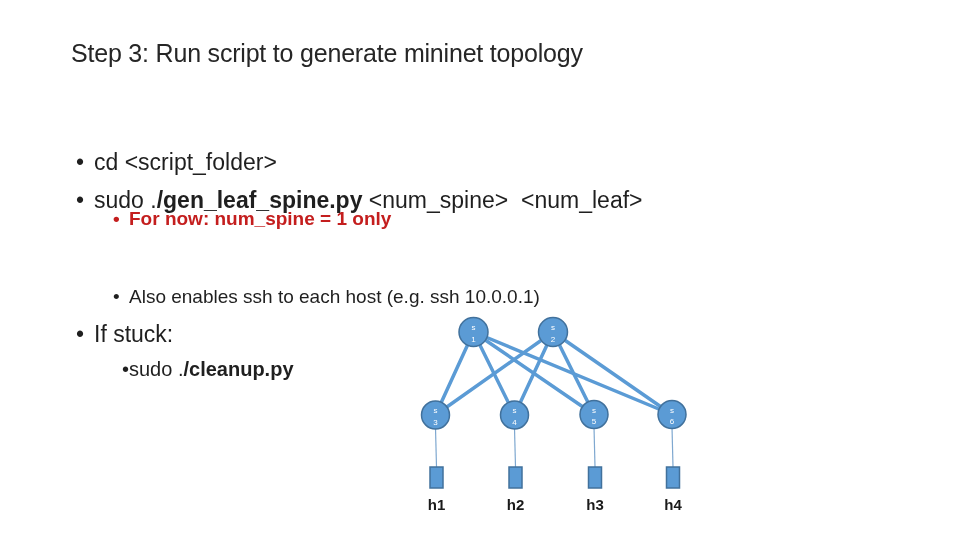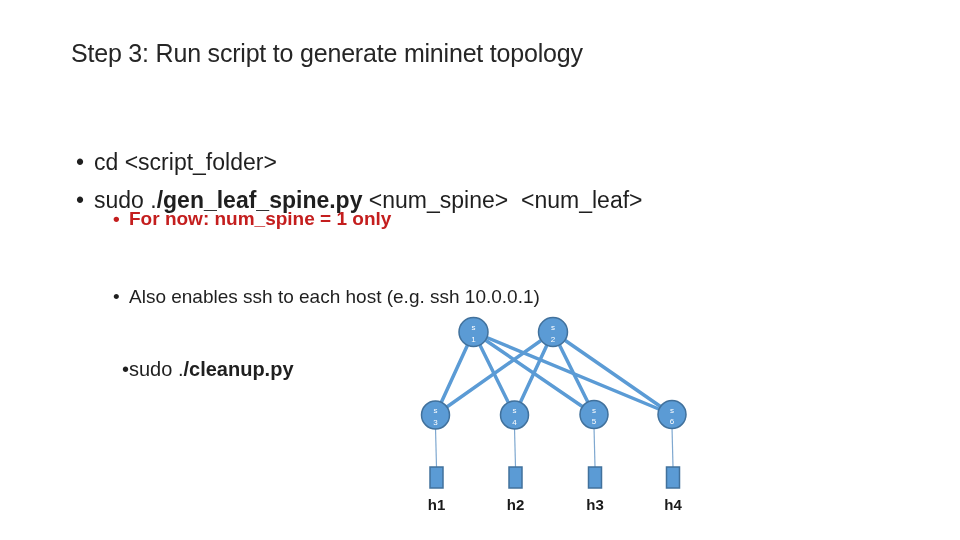--- a/index.html
+++ b/index.html
@@ -47,20 +47,23 @@
   </div>
 
   <div class="row l2 red" style="left:113px;top:208px;">
     <span class="dot">•</span><span>For now: num_spine = 1 only</span>
   </div>
 
   <div class="row l2" style="left:113px;top:250px;margin-top:36px;">
     <span class="dot">•</span><span>Also enables ssh to each host (e.g. ssh 10.0.0.1)</span>
   </div>
 
+  <div class="row l1" style="left:76px;top:321px;">
+    <span class="dot">•</span><span>If stuck:</span>
+  </div>
 
   <div class="row l2b" style="left:113px;top:358px;text-align:right;">
     <span class="dot">•</span><span>sudo .</span><b>/cleanup.py</b>
   </div>
 
 
   <svg class="topology" width="310" height="240" viewBox="0 0 310 240">
 
     <g stroke="#5B9BD5" stroke-width="3.5" stroke-linecap="round">
       <line x1="73.5" y1="47" x2="35.5" y2="130"></line>

